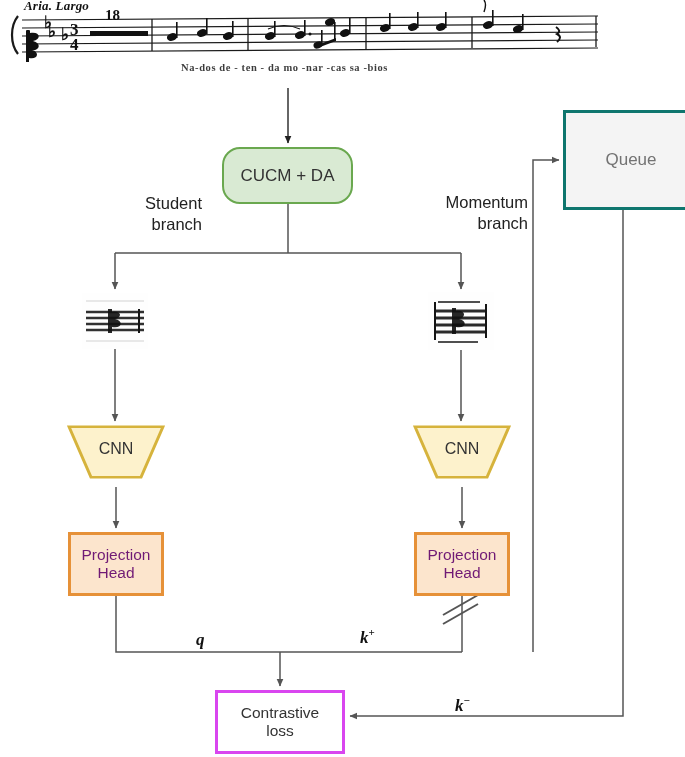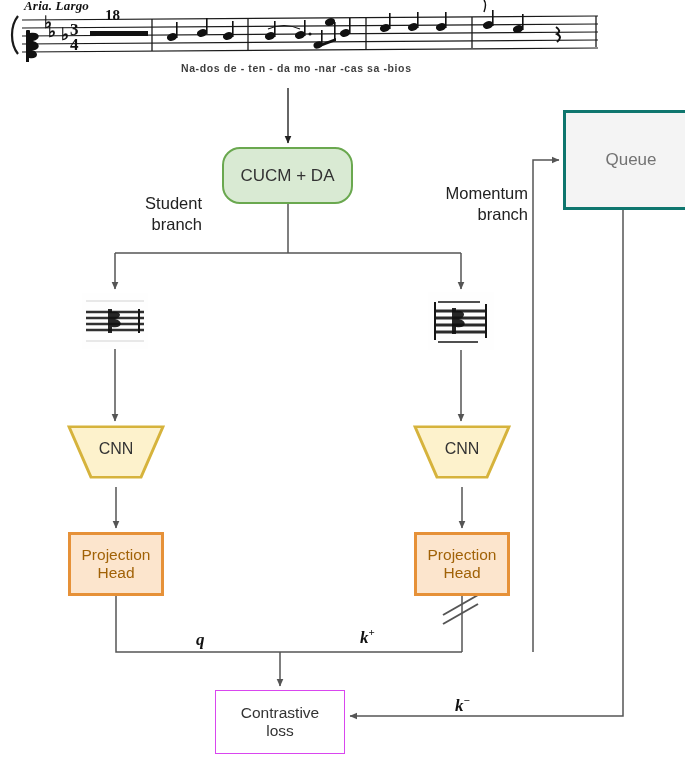--- a/index.html
+++ b/index.html
@@ -35,21 +35,21 @@
     font-style: italic;
     font-weight: bold;
     font-size: 13px;
     color: #111;
     letter-spacing: 0.2px;
   }
   .lyrics {
     position: absolute;
     left: 150px;
     top: 62px;
-    font-family: Liberation Sans, sans-serif;
+    font-family: Liberation Serif, serif;
     font-size: 10.5px;
     font-weight: bold;
     color: #1a1a1a;
     letter-spacing: 0.6px;
     white-space: nowrap;
     opacity: .85;
     padding-left: 31px;
   }
 
   
@@ -89,30 +89,30 @@
     border: 3px solid #0f766e;
     font-size: 17px;
     color: #737373;
   }
 
   .node-proj {
     width: 96px; height: 64px;
     background: #fce5cd;
     border: 3px solid #e69138;
     font-size: 15.5px;
-    color: #a16207;
+    color: #701a75;
   }
   .node-proj-left  { left: 68px;  top: 532px; }
   .node-proj-right { left: 414px; top: 532px; }
 
   .node-loss {
     left: 215px; top: 690px;
     width: 130px; height: 64px;
     background: #ffffff;
-    border: 1px solid #d946ef;
+    border: 3px solid #d946ef;
     font-size: 15.5px;
     color: #333;
   }
 
   
   .node-cnn {
     width: 98px; height: 54px;
     font-size: 16px;
     color: #333;
     background: transparent;
@@ -133,21 +133,21 @@
 
   .branch-label {
     position: absolute;
     font-size: 16.5px;
     color: #222;
     text-align: right;
     line-height: 1.28;
     white-space: pre-line;
   }
   .branch-left  { left: 92px;  top: 193px; width: 110px; }
-  .branch-right { left: 398px; top: 183px; width: 130px; }
+  .branch-right { left: 398px; top: 192px; width: 130px; }
 
   .math-label {
     position: absolute;
     font-family: "Liberation Serif", serif;
     font-style: italic;
     font-weight: bold;
     font-size: 17px;
     color: #111;
   }
   .math-q  { left: 196px; top: 630px; }

